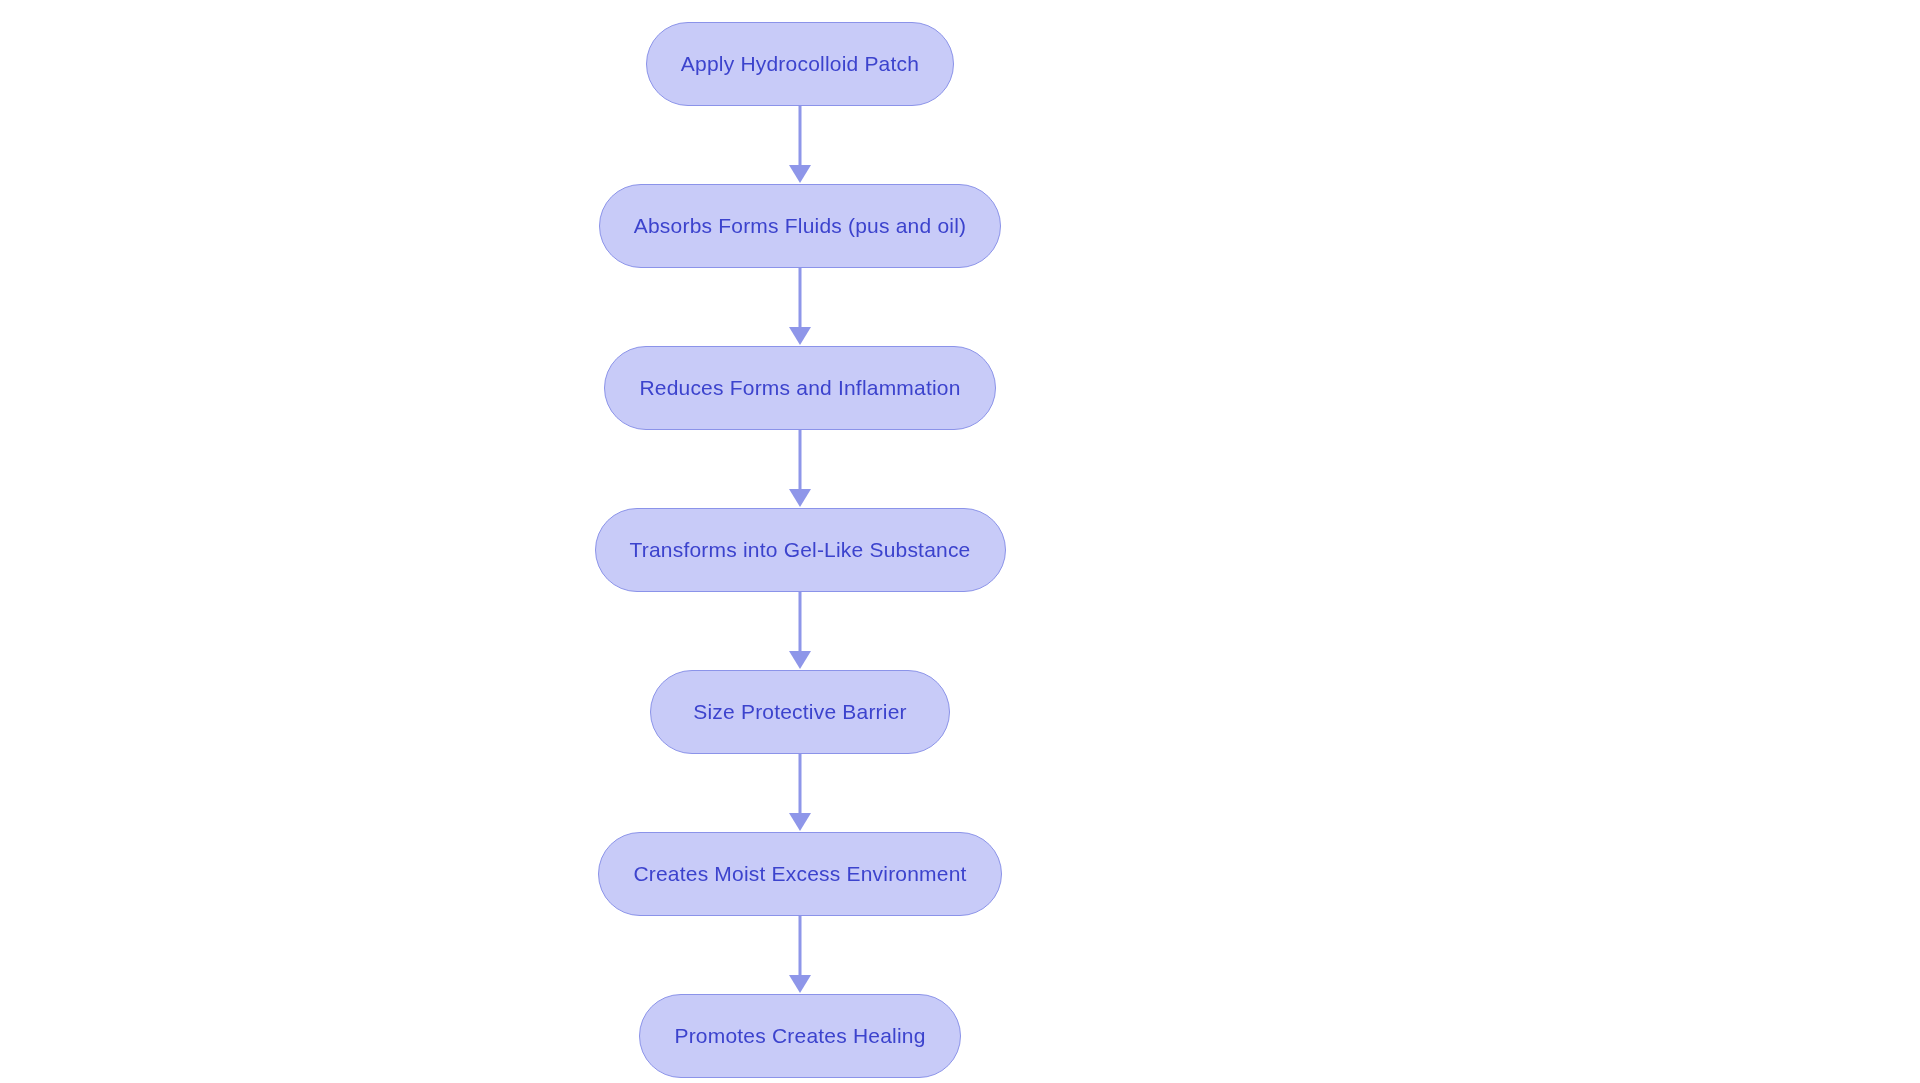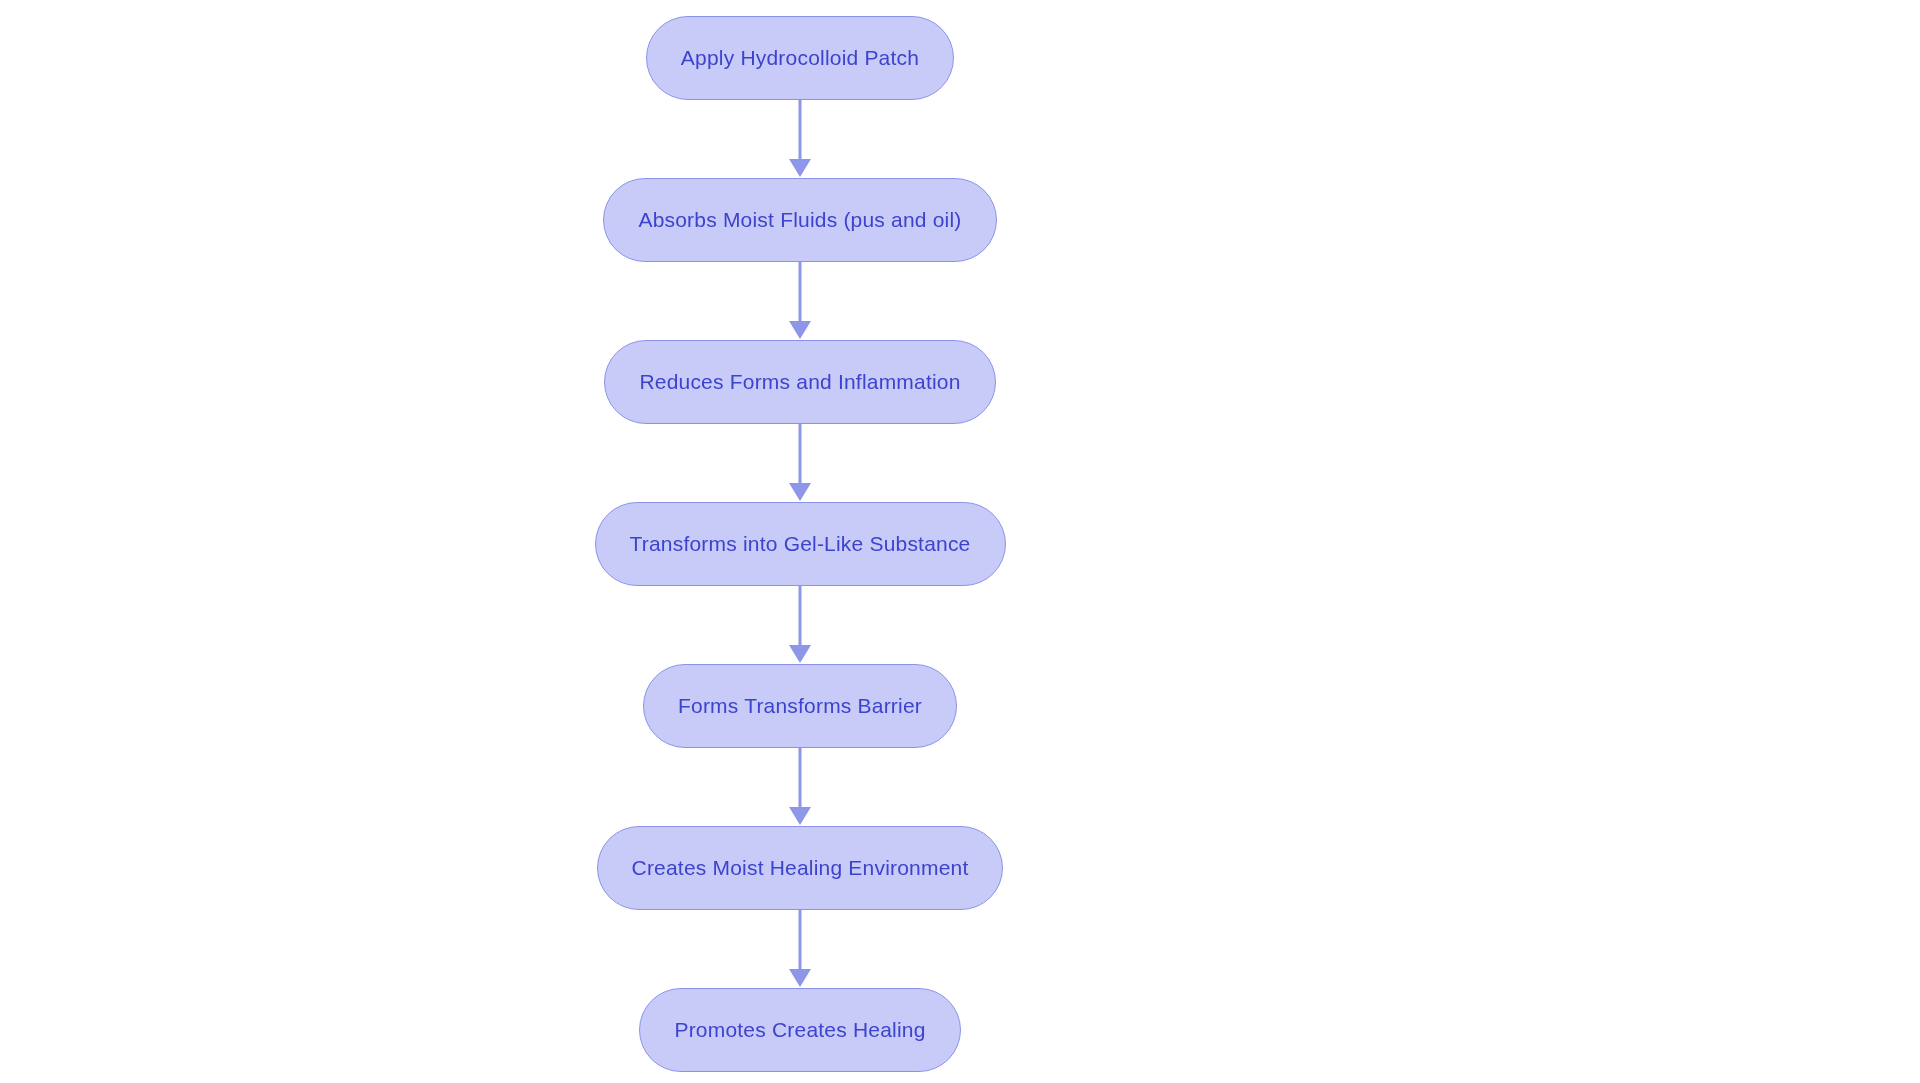--- a/index.html
+++ b/index.html
@@ -16,21 +16,21 @@
     font-family:"Liberation Sans", sans-serif;
   }
   .canvas{
     position:relative;
     width:1600px;
     height:1083px;
     background:var(--page-bg);
     display:flex;
     flex-direction:column;
     align-items:center;
-    padding-top:16px;
+    padding-top:22px;
     overflow:hidden;
   }
   .node{
     height:84px;
     min-width:300px;
     padding:0 34px;
     border-radius:42px;
     background:var(--node-fill);
     border:1.5px solid var(--node-border);
     color:var(--node-text);
@@ -74,49 +74,49 @@
 
 <div class="canvas">
 
   <div class="node">Apply Hydrocolloid Patch</div>
 
   <div class="connector">
     <span class="line"></span>
     <span class="head"></span>
   </div>
 
-  <div class="node">Absorbs Moist Fluids (pus and oil)</div>
+  <div class="node">Absorbs Forms Fluids (pus and oil)</div>
 
   <div class="connector">
     <span class="line"></span>
     <span class="head"></span>
   </div>
 
   <div class="node">Reduces Forms and Inflammation</div>
 
   <div class="connector">
     <span class="line"></span>
     <span class="head"></span>
   </div>
 
   <div class="node">Transforms into Gel-Like Substance</div>
 
   <div class="connector">
     <span class="line"></span>
     <span class="head"></span>
   </div>
 
-  <div class="node">Forms Transforms Barrier</div>
+  <div class="node">Size Protective Barrier</div>
 
   <div class="connector">
     <span class="line"></span>
     <span class="head"></span>
   </div>
 
-  <div class="node">Creates Moist Healing Environment</div>
+  <div class="node">Creates Moist Excess Environment</div>
 
   <div class="connector">
     <span class="line"></span>
     <span class="head"></span>
   </div>
 
   <div class="node">Promotes Creates Healing</div>
 
 </div>
 

